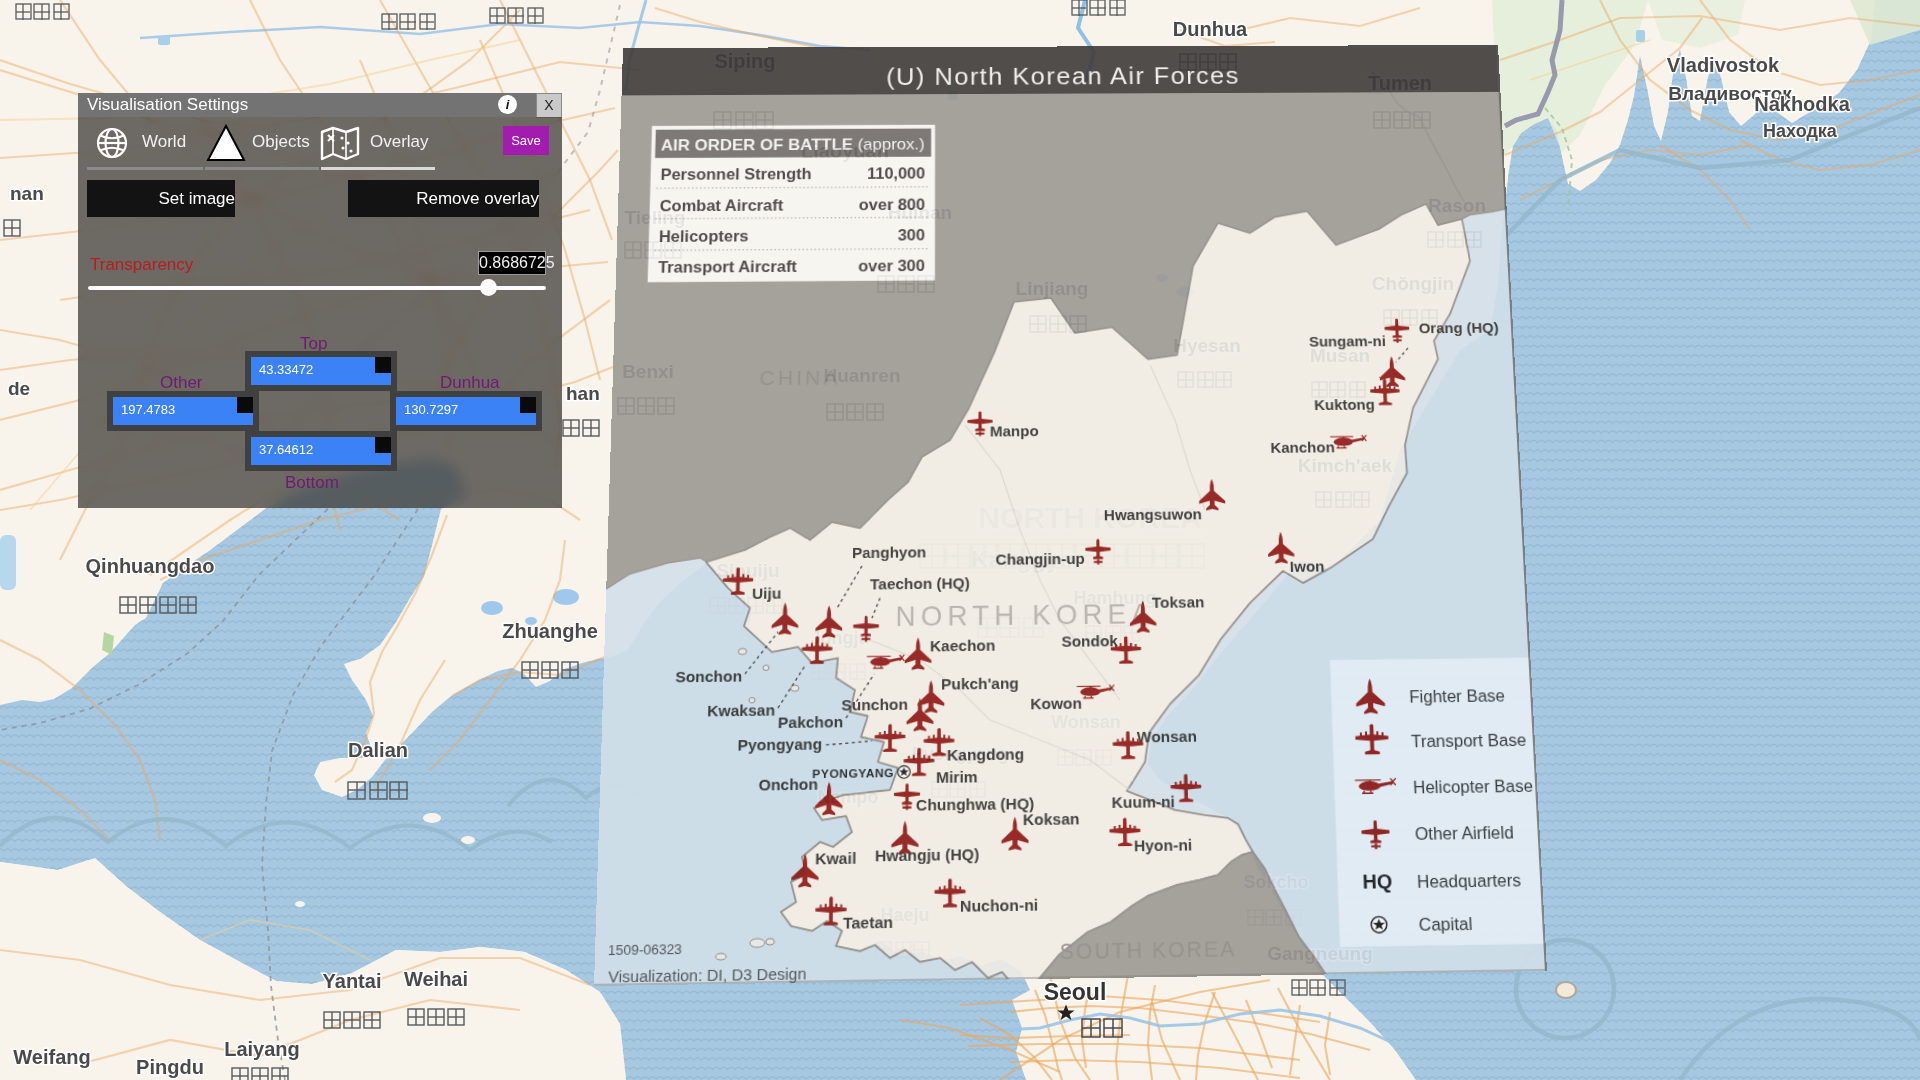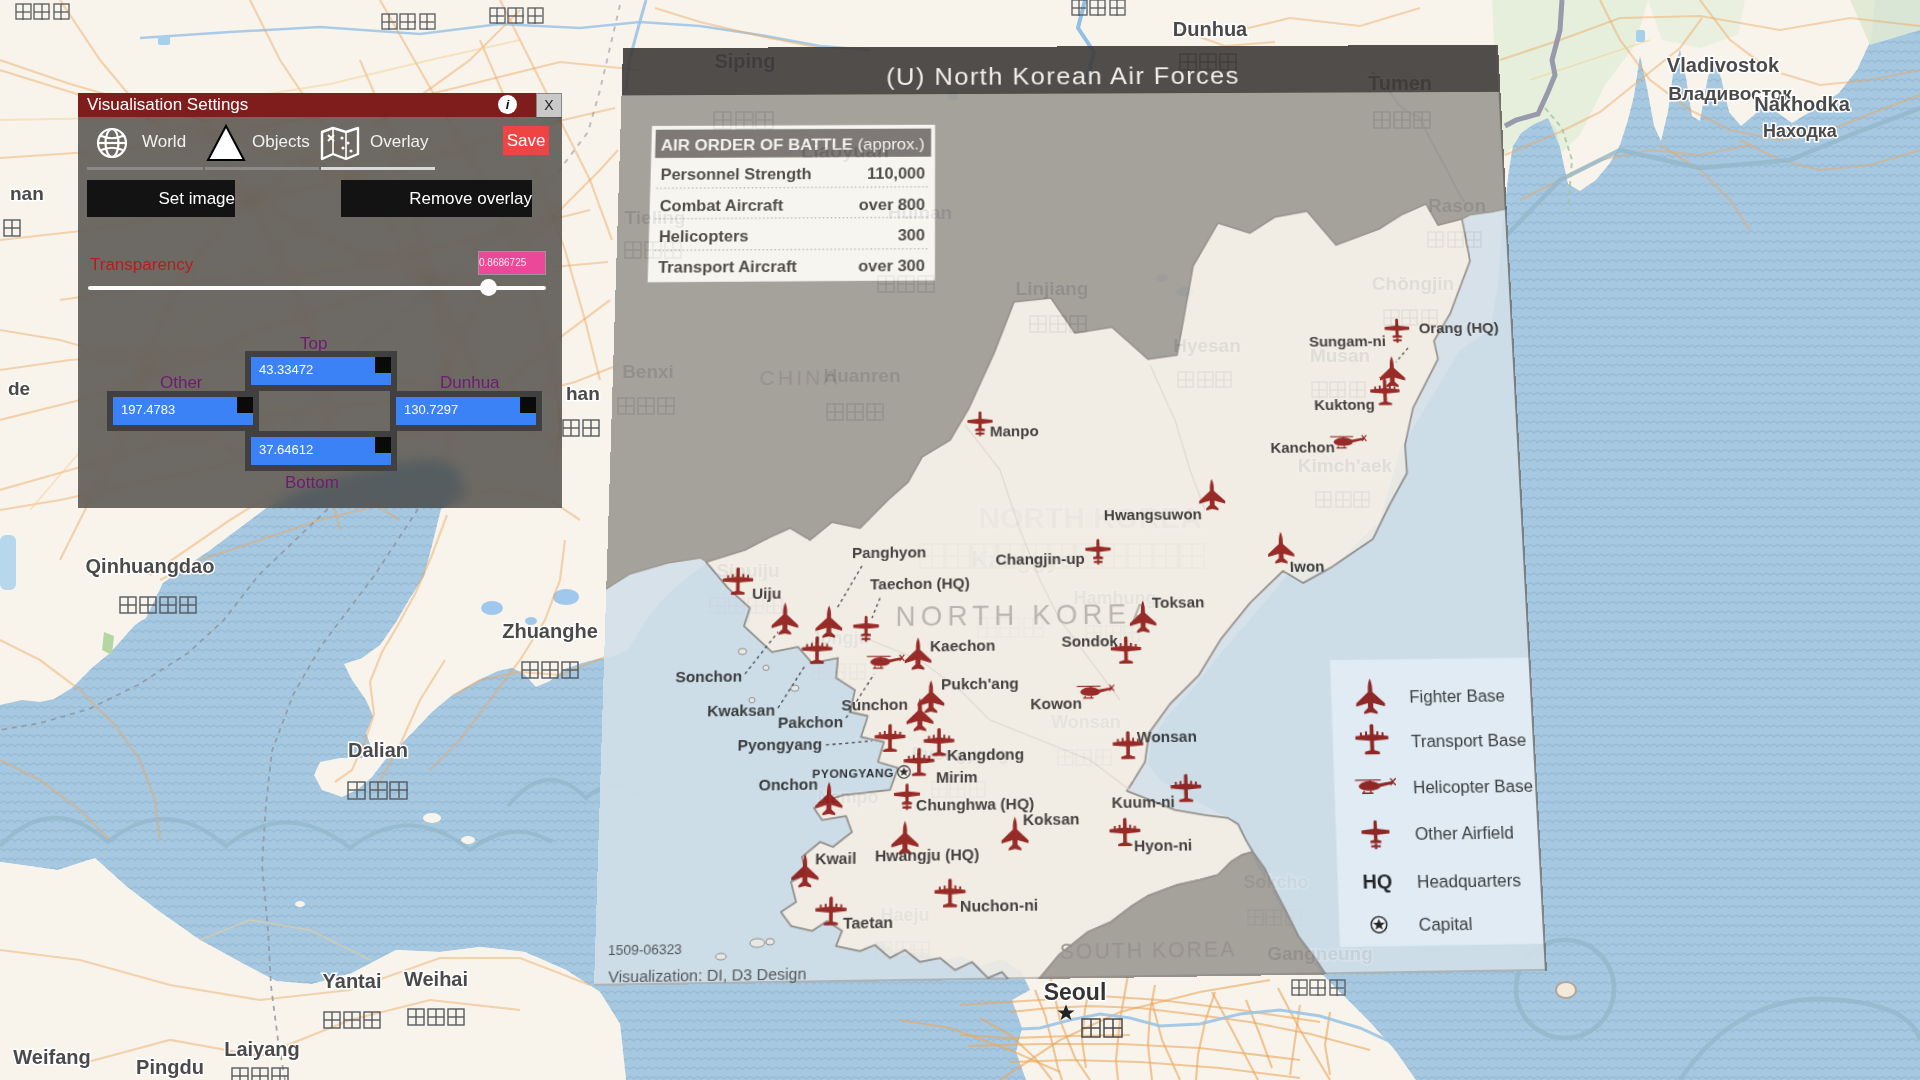--- a/index.html
+++ b/index.html
@@ -1,29 +1,29 @@
 <!DOCTYPE html>
 <html><head><meta charset="utf-8"><style>
 html,body{margin:0;padding:0;width:1920px;height:1080px;overflow:hidden;font-family:"Liberation Sans",sans-serif;background:#f8f4ec}
 #stage{position:absolute;inset:0;width:1828px;height:1080px}
 #ovl{position:absolute;left:0;top:0;width:900px;height:930px;transform-origin:0 0;transform:matrix3d(0.99156884,-0.0027521598,0,1.2914967e-05,-0.083840857,0.92119332,0,-8.8649934e-05,0,0,1,0,623,48,0,1);opacity:0.9}
 #panel{position:absolute;left:78px;top:93px;width:484px;height:415px}
-#ptitle{position:absolute;left:0;top:0;width:462px;height:24px;background:#7f1d1d;color:#fff;font-size:17px;line-height:24px;padding-left:9px}
+#ptitle{position:absolute;left:0;top:0;width:462px;height:24px;background:#737373;color:#fff;font-size:17px;line-height:24px;padding-left:9px}
 #pinfo{position:absolute;right:32px;top:2px;width:19px;height:19px;border-radius:50%;background:#fff;color:#111;font-weight:700;text-align:center;line-height:19px;font-size:13px;font-style:italic}
 #pclose{position:absolute;right:-13px;top:0;width:24px;height:23px;background:#c9c9c9;color:#222;text-align:center;line-height:23px;font-size:14px;border:1px solid #888}
 #ptabs{position:absolute;left:0;top:24px;width:484px;height:53px;color:#f1f1f1}
 #tglobe{position:absolute;left:16px;top:8px}
 #ttri{position:absolute;left:128px;top:6px}
 #tmap{position:absolute;left:240px;top:7px}
 .tlab{position:absolute;top:15px;font-size:17px}
-#savebtn{position:absolute;right:13px;top:9px;width:46px;height:29px;background:#ef4444;color:#fff;font-size:17px;text-align:center;line-height:29px}
+#savebtn{position:absolute;right:13px;top:9px;width:46px;height:29px;background:#a21caf;color:#fff;font-size:13px;text-align:center;line-height:29px}
 .tuline{position:absolute;top:50px;height:3px}
 .pbtn{position:absolute;height:37px;background:#131313;color:#fff;font-size:17px;text-align:right;line-height:37px}
 #translab{position:absolute;left:12px;top:162px;color:#b91c1c;font-size:17px}
-#transval{position:absolute;left:400px;top:158px;width:66px;height:22px;background:#ec4899;border:1px solid #999;color:#eee;font-size:10px;line-height:22px}
+#transval{position:absolute;left:400px;top:158px;width:66px;height:22px;background:#000000;border:1px solid #999;color:#eee;font-size:16px;line-height:22px}
 #slider{position:absolute;left:10px;top:193px;width:458px;height:4px;background:#fdfdfd;border-radius:2px}
 #sthumb{position:absolute;left:392px;top:-7px;width:17px;height:17px;border-radius:50%;background:#fff}
 .numlab{position:absolute;color:#701a75;font-size:17px}
 .numbox{position:absolute;width:140px;height:28px;background:#3b82f6;border:6px solid #404040}
 .numbox span{position:absolute;left:8px;top:5px;font-size:13px;color:#fdfdfd}
 .numbox .spin{position:absolute;right:0px;top:0px;width:16px;height:16px;background:#0a0a0a}
 #pbody{position:absolute;left:0;top:24px;width:484px;height:391px;background:rgba(56,53,49,0.72);-webkit-backdrop-filter:blur(6px);backdrop-filter:blur(6px)}
 </style></head>
 <body>
 <div id="stage">
@@ -945,21 +945,21 @@
             <circle cx="33" cy="27" r="1.6"></circle>
           </g>
         </svg>
    <span class="tlab" style="left:292px">Overlay</span>
    <div id="savebtn">Save</div>
    <div class="tuline" style="left:9px;width:116px;background:#8a8a8a"></div>
    <div class="tuline" style="left:127px;width:114px;background:#8a8a8a"></div>
    <div class="tuline" style="left:243px;width:114px;background:#d9d9d9"></div>
  </div>
  <div class="pbtn" style="left:9px;top:87px;width:148px">Set image</div>
- <div class="pbtn" style="left:263px;top:87px;width:191px">Remove overlay</div>
+ <div class="pbtn" style="left:270px;top:87px;width:191px">Remove overlay</div>
  <div id="translab">Transparency</div>
  <div id="transval">0.8686725</div>
  <div id="slider">
         <div id="sthumb"></div>
       </div>
  <div class="numlab" style="left:222px;top:241px">Top</div>
  <div class="numlab" style="left:82px;top:280px">Other</div>
  <div class="numlab" style="left:362px;top:280px">Dunhua</div>
  <div class="numlab" style="left:207px;top:380px">Bottom</div>
  <div class="numbox" style="left:167px;top:258px">

